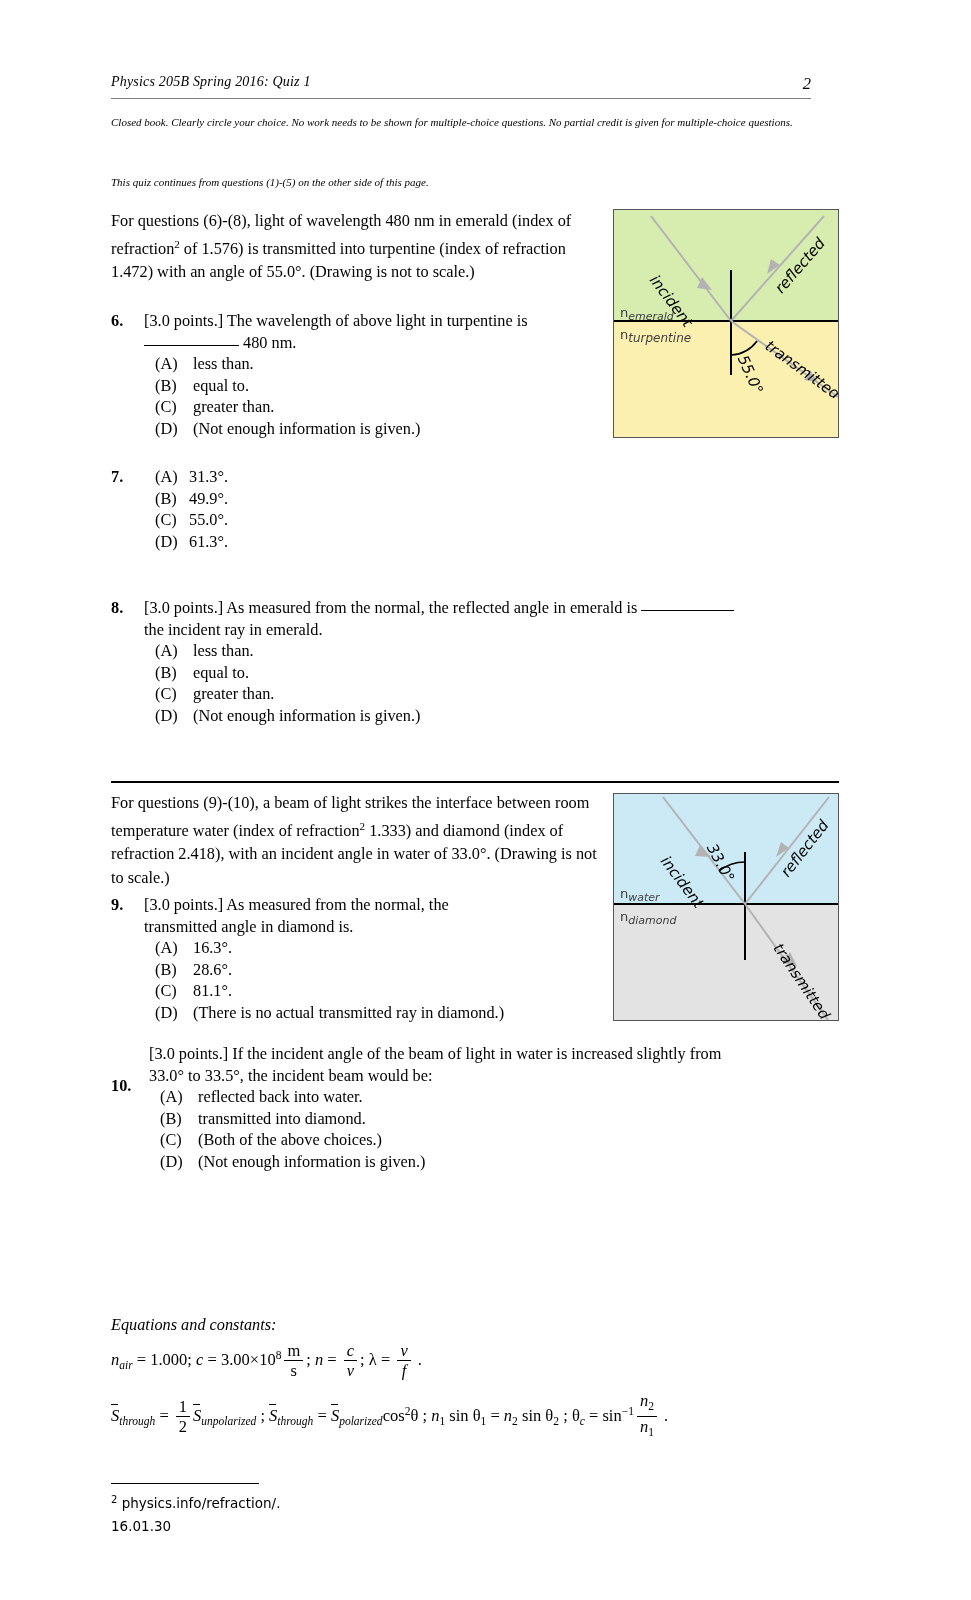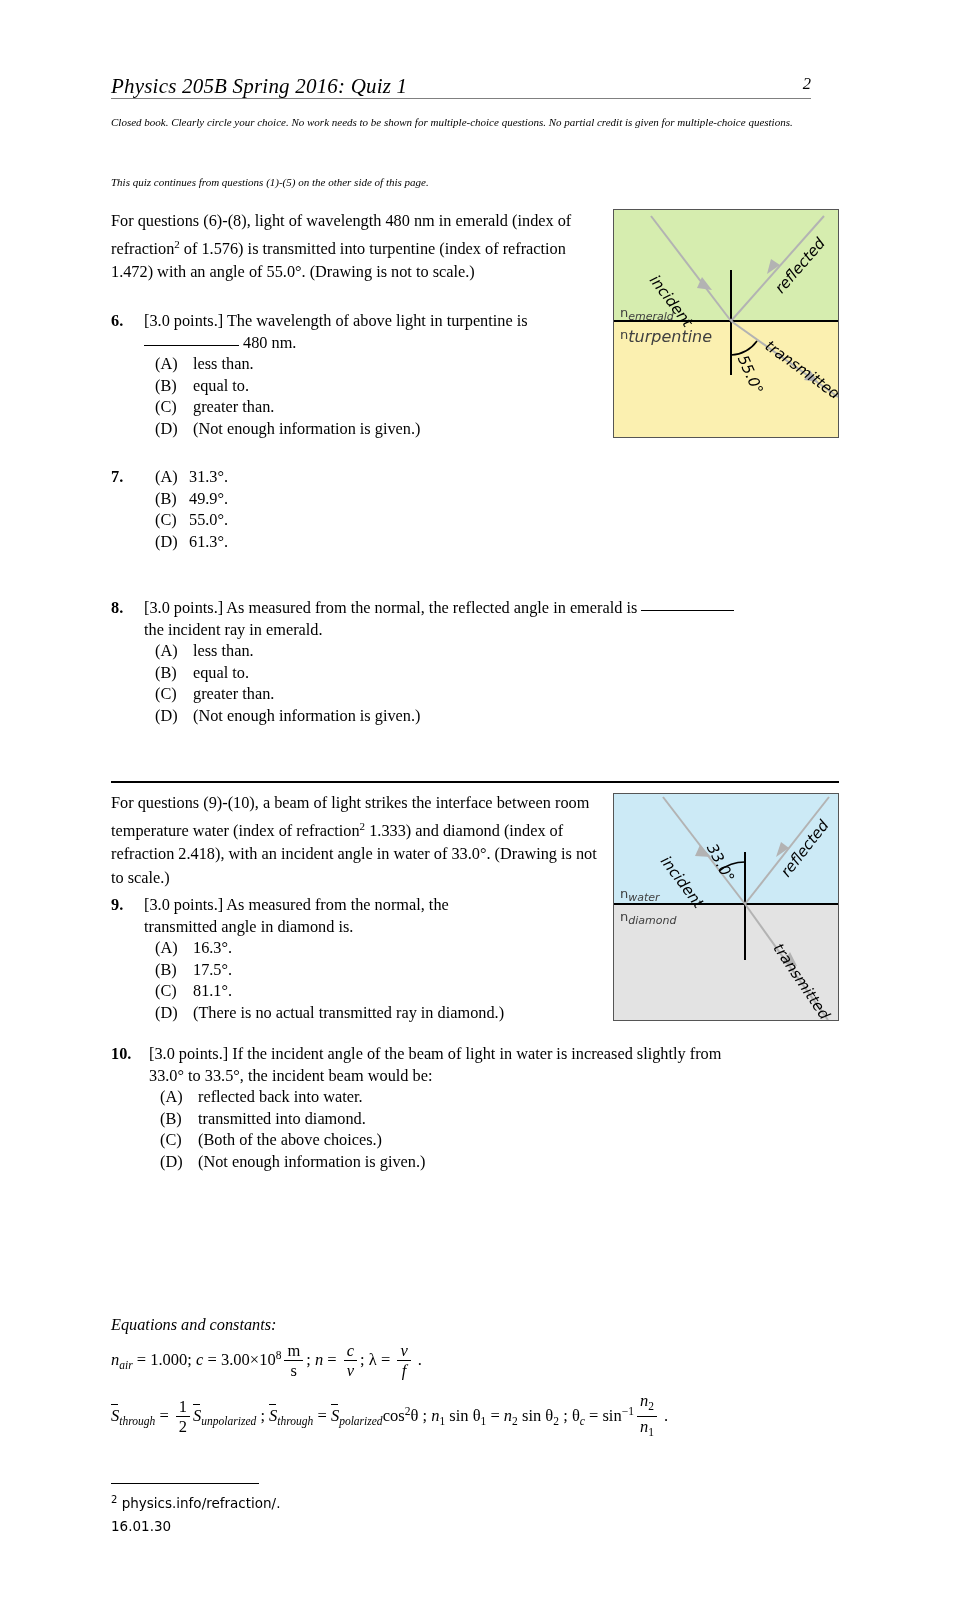--- a/index.html
+++ b/index.html
@@ -28,21 +28,21 @@
     left: 111px;
     top: 74px;
     width: 700px;
     height: 26px;
   }
   .header-title {
     position: absolute;
     left: 0;
     top: 0;
     font-style: italic;
-    font-size: 21px;
+    font-size: 14px;
     letter-spacing: 0.2px;
     white-space: nowrap;
   }
   .header-page {
     position: absolute;
     right: 0;
     top: 0;
     font-style: italic;
     font-size: 16.5px;
   }
@@ -304,21 +304,21 @@
       <line x1="117" y1="111" x2="224" y2="187" stroke="#b3b3b3" stroke-width="2"></line>
       <polygon points="196,160 204,172 190,170" fill="#b3b3b3"></polygon>
 
       <path d="M 117,145 A 34,34 0 0 0 143,131" fill="none" stroke="#000000" stroke-width="1.6"></path>
     </svg>
 
     <div class="fig-label" style="left:6px; top:95px;">
       <span class="nsym">n</span><span style="font-size:11px; vertical-align:-3px;">emerald</span>
     </div>
     <div class="fig-label" style="left:6px; top:117px;">
-      <span class="nsym">n</span><span style="font-size:16px; vertical-align:-3px;">turpentine</span>
+      <span class="nsym">n</span><span style="font-size:12px; vertical-align:-3px;">turpentine</span>
     </div>
 
     <div class="ray-label" style="left:39px; top:58px; transform:rotate(53deg);">incident</div>
     <div class="ray-label" style="left:164px; top:72px; transform:rotate(-49deg);">reflected</div>
     <div class="ray-label" style="left:153px; top:125px; transform:rotate(36deg);">transmitted</div>
     <div class="angle-label" style="left:128px; top:137px; transform:rotate(66deg);">55.0°</div>
   </div>
 
   <div class="q-block" style="left:111px; top:310px; width:490px;">
     <div class="q-row">
@@ -451,37 +451,37 @@
           <span>[3.0 points.]</span>
           <span>As measured from the normal, the</span>
         </div>
         <div class="q-stem">transmitted angle in diamond is.</div>
         <div class="choice choice-indent-a">
           <span class="choice-letter">(A)</span>
           <span>16.3°.</span>
         </div>
         <div class="choice choice-indent-a">
           <span class="choice-letter">(B)</span>
-          <span>17.5°.</span>
+          <span>28.6°.</span>
         </div>
         <div class="choice choice-indent-a">
           <span class="choice-letter">(C)</span>
           <span>81.1°.</span>
         </div>
         <div class="choice choice-indent-a">
           <span class="choice-letter">(D)</span>
           <span>(There is no actual transmitted ray in diamond.)</span>
         </div>
       </div>
     </div>
   </div>
 
   <div class="q-block" style="left:111px; top:1043px; width:728px;">
     <div class="q-row">
-      <div class="q-num" style="width:38px;flex:0 0 38px;">10.</div>
+      <div class="q-num" style="width:38px;flex:0 0 38px;margin-top:32px;">10.</div>
       <div class="q-body">
         <div class="q-stem">
           <span>[3.0 points.]</span>
           <span>If the incident angle of the beam of light in water is increased slightly from</span>
         </div>
         <div class="q-stem">33.0° to 33.5°, the incident beam would be:</div>
         <div class="choice choice-indent-a">
           <span class="choice-letter">(A)</span>
           <span>reflected back into water.</span>
         </div>

